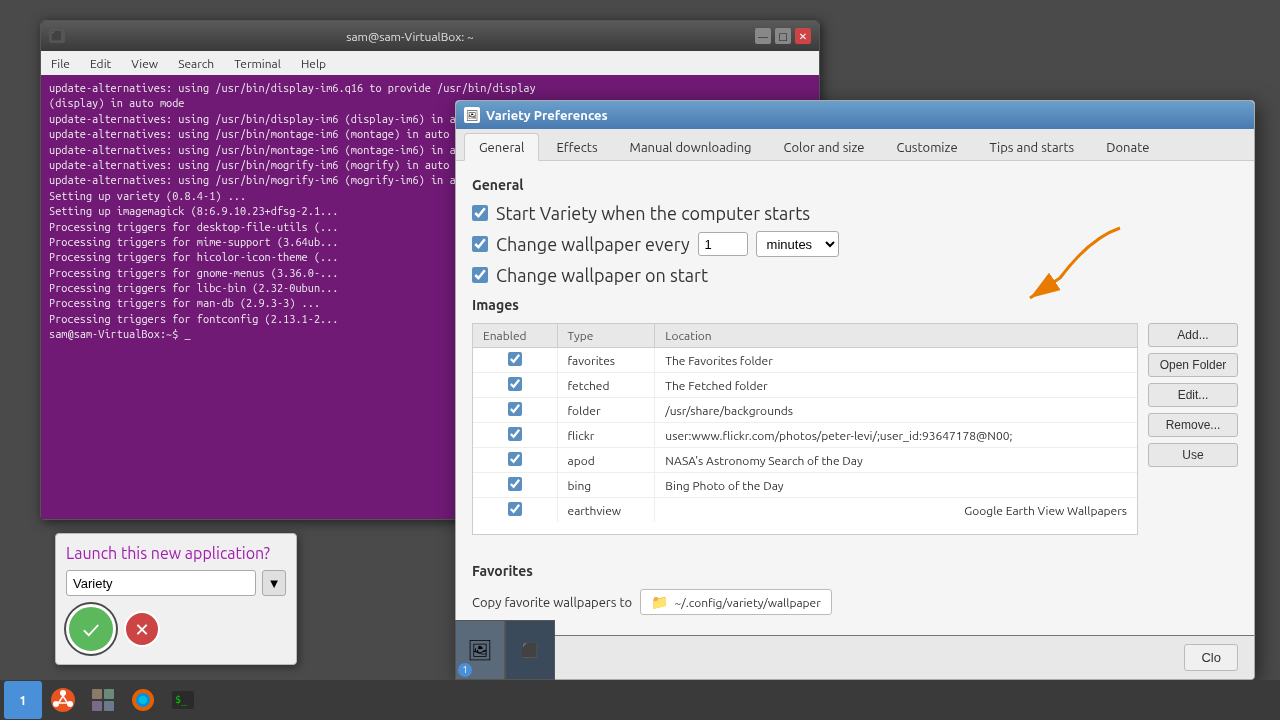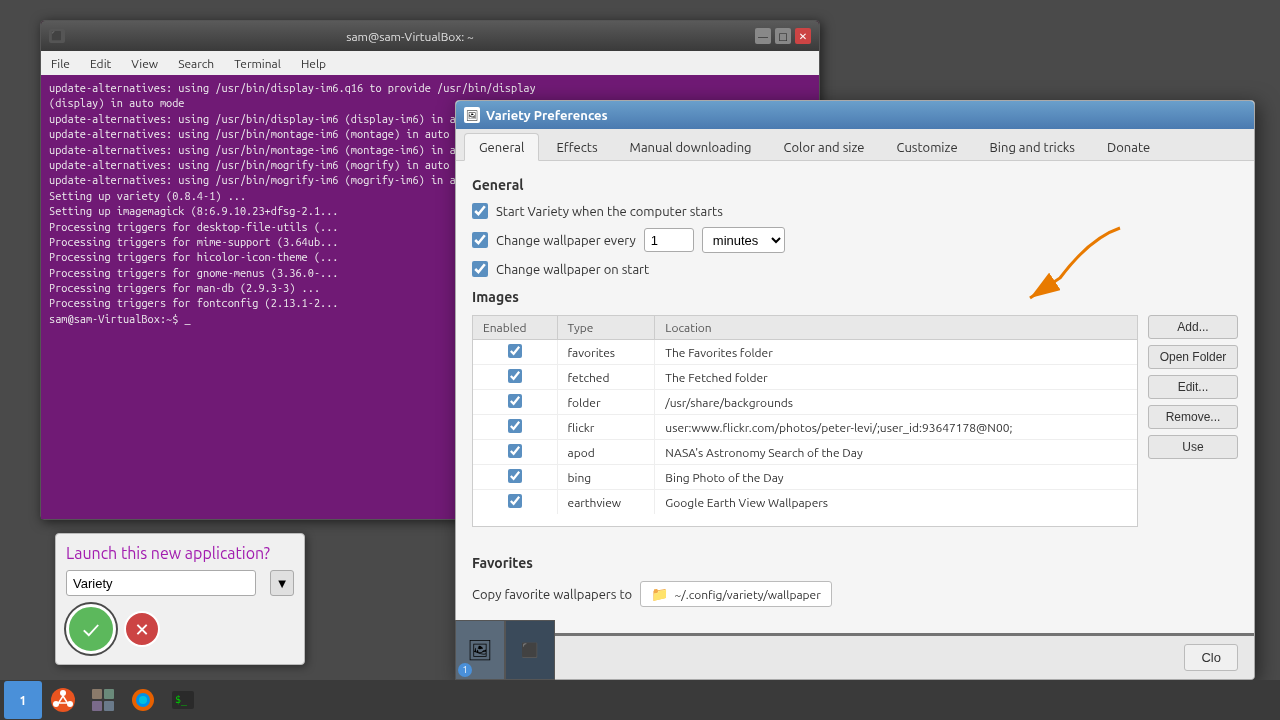--- a/index.html
+++ b/index.html
@@ -180,21 +180,21 @@
       align-items: center;
       margin-bottom: 8px;
       gap: 8px;
     }
     .checkbox-row input[type="checkbox"] {
       width: 16px;
       height: 16px;
       accent-color: #5a8fc0;
     }
     .checkbox-row label {
-      font-size: 13px;
+      font-size: 18px;
       color: #333;
     }
     .interval-input {
       width: 50px;
       height: 24px;
       border: 1px solid #aaa;
       border-radius: 3px;
       padding: 2px 6px;
       font-size: 13px;
       background: white;
@@ -293,21 +293,21 @@
       color: #333;
     }
     .folder-icon-inline {
       color: #c8a000;
       font-size: 14px;
     }
 
     .variety-footer {
       padding: 8px 16px;
       background: #e8e8e8;
-      border-top: 3px solid #737373;
+      border-top: 1px solid #737373;
       display: flex;
       justify-content: flex-end;
       gap: 8px;
       border-radius: 0 0 4px 4px;
     }
     .footer-btn {
       padding: 5px 16px;
       border: 1px solid #bbb;
       border-radius: 3px;
       background: #f0f0f0;
@@ -343,21 +343,21 @@
       box-shadow: 2px 2px 8px rgba(0,0,0,0.4);
     }
     .launch-dialog-title {
       font-size: 16px;
       color: #a21caf;
       margin-bottom: 8px;
     }
     .launch-dialog-row {
       display: flex;
       align-items: center;
-      gap: 14px;
+      gap: 6px;
       margin-bottom: 8px;
     }
     .launch-app-select {
       flex: 1;
       height: 26px;
       border: 1px solid #aaa;
       border-radius: 3px;
       background: white;
       padding: 2px 6px;
       font-size: 13px;
@@ -466,38 +466,39 @@
       <div>update-alternatives: using /usr/bin/montage-im6 (montage) in auto mode</div>
       <div>update-alternatives: using /usr/bin/montage-im6 (montage-im6) in auto mode</div>
       <div>update-alternatives: using /usr/bin/mogrify-im6 (mogrify) in auto mode</div>
       <div>update-alternatives: using /usr/bin/mogrify-im6 (mogrify-im6) in auto mode</div>
       <div>Setting up variety (0.8.4-1) ...</div>
       <div>Setting up imagemagick (8:6.9.10.23+dfsg-2.1...</div>
       <div>Processing triggers for desktop-file-utils (...</div>
       <div>Processing triggers for mime-support (3.64ub...</div>
       <div>Processing triggers for hicolor-icon-theme (...</div>
       <div>Processing triggers for gnome-menus (3.36.0-...</div>
+      <div>Processing triggers for libc-bin (2.32-0ubun...</div>
       <div>Processing triggers for man-db (2.9.3-3) ...</div>
       <div>Processing triggers for fontconfig (2.13.1-2...</div>
       <div>sam@sam-VirtualBox:~$ _</div>
     </div>
 </div>
 
 <div class="variety-window">
   <div class="variety-titlebar">
     <div class="variety-title-icon">🖼</div>
     <span class="variety-title-text">Variety Preferences</span>
   </div>
   <div class="variety-tabs">
     <div class="variety-tab active">General</div>
     <div class="variety-tab">Effects</div>
     <div class="variety-tab">Manual downloading</div>
     <div class="variety-tab">Color and size</div>
     <div class="variety-tab">Customize</div>
-    <div class="variety-tab">Bing and tricks</div>
+    <div class="variety-tab">Tips and starts</div>
     <div class="variety-tab">Donate</div>
   </div>
   <div class="variety-content">
 
     <div class="section-title">General</div>
 
     <div class="checkbox-row">
       <input type="checkbox" checked="" style="">
       <label>Start Variety when the computer starts</label>
     </div>
@@ -559,21 +560,21 @@
       <td style="max-width:500px;overflow:hidden;text-overflow:ellipsis;white-space:nowrap;">NASA's Astronomy Search of the Day</td>
     </tr>
                 <tr>
       <td style="text-align:center;"><input type="checkbox" checked="" style=""></td>
       <td>bing</td>
       <td style="max-width:500px;overflow:hidden;text-overflow:ellipsis;white-space:nowrap;">Bing Photo of the Day</td>
     </tr>
                 <tr>
       <td style="text-align:center;"><input type="checkbox" checked="" style=""></td>
       <td>earthview</td>
-      <td style="max-width:500px;overflow:hidden;text-overflow:ellipsis;white-space:nowrap;">Google Earth View Wallpapers</td>
+      <td style="max-width:500px;overflow:hidden;text-overflow:ellipsis;white-space:nowrap;text-align:right;">Google Earth View Wallpapers</td>
     </tr>
               </tbody>
           </table>
         </div>
       </div>
       <div class="images-buttons">
         <button class="img-btn">Add...</button>
         <button class="img-btn">Open Folder</button>
         <button class="img-btn">Edit...</button>
         <button class="img-btn">Remove...</button>

